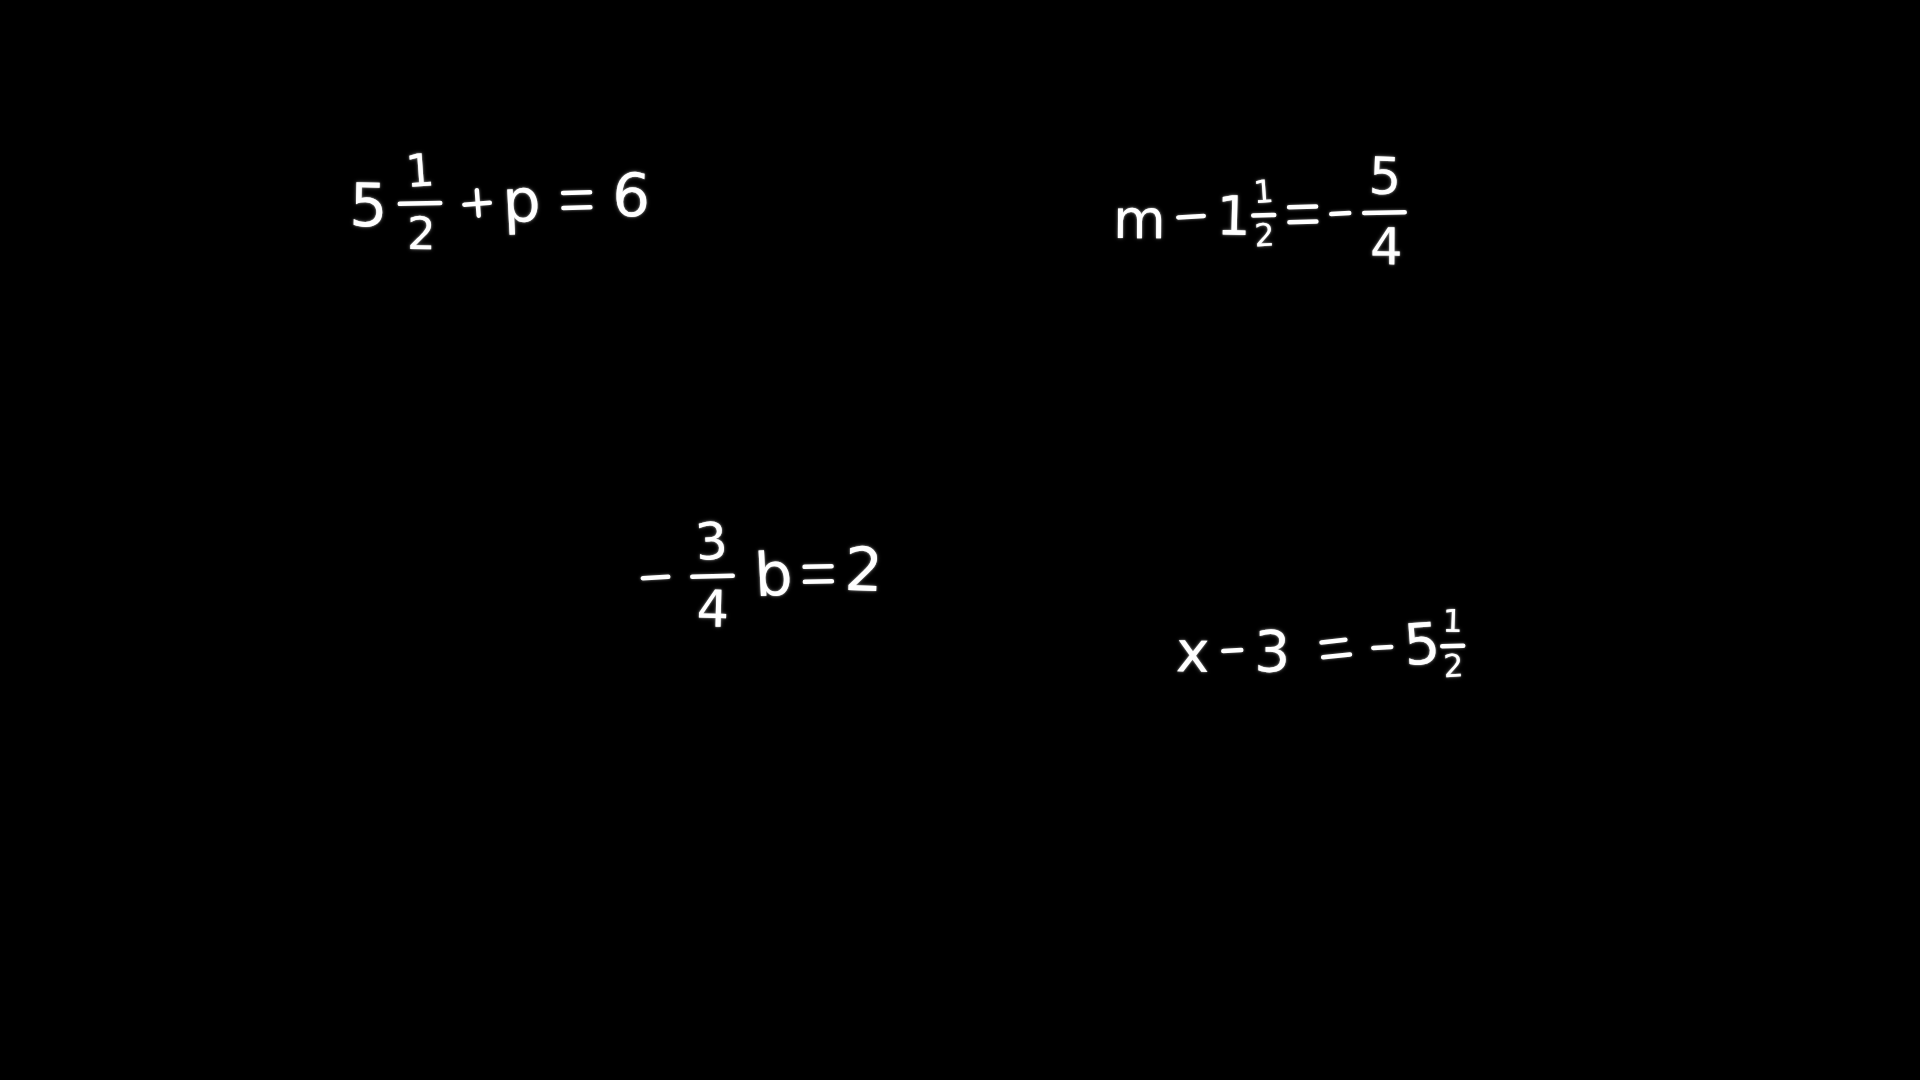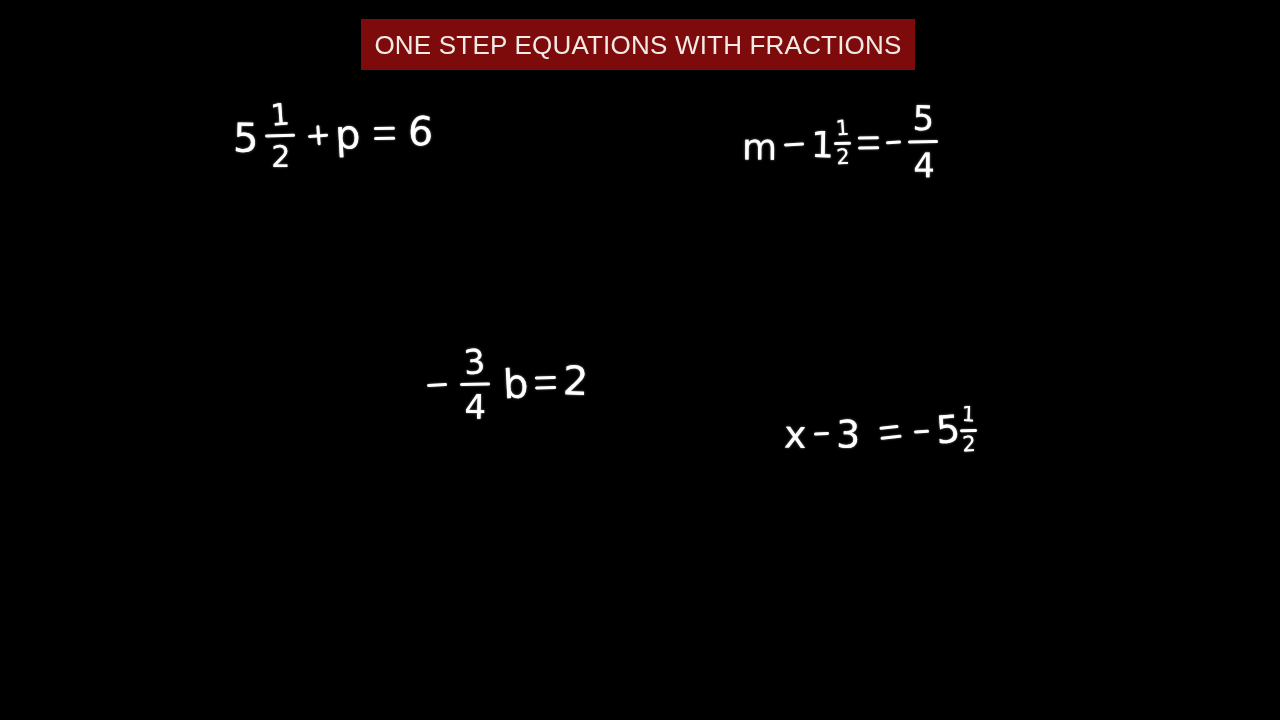--- a/index.html
+++ b/index.html
@@ -174,23 +174,20 @@
   }
   .op-plus::after {
     left: 9px; top: 0; width: 2.5px; height: 20px;
   }
 </style>
 </head>
 <body>
 
 <div id="whiteboard">
 
-  <div id="title-banner">
-    <span class="title-text">ONE STEP EQUATIONS WITH FRACTIONS</span>
-  </div>
 
   <div class="equation" id="equation-1">
     <span class="tok j1">5</span>
     <span class="sp-sm"></span>
     <span class="frac big">
       <span class="num tok j2">1</span>
       <span class="bar"></span>
       <span class="den tok j3">2</span>
     </span>
     <span class="sp-md"></span>

